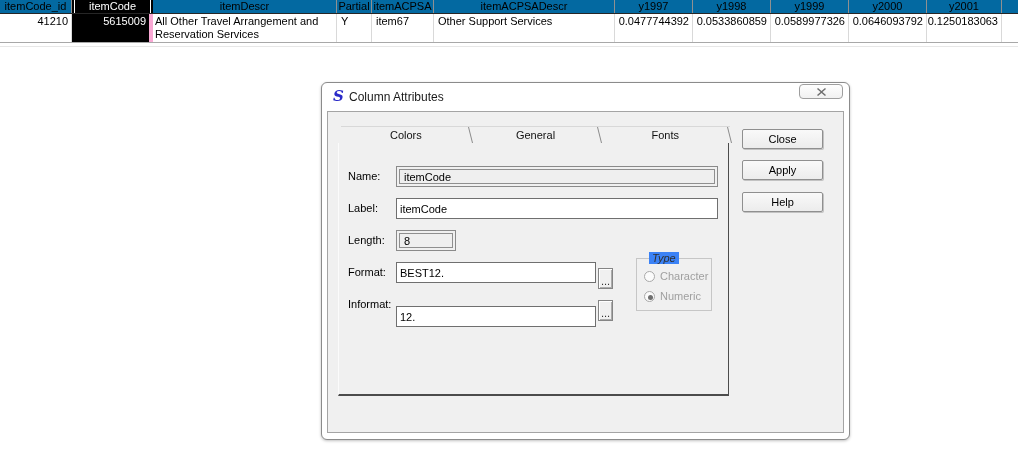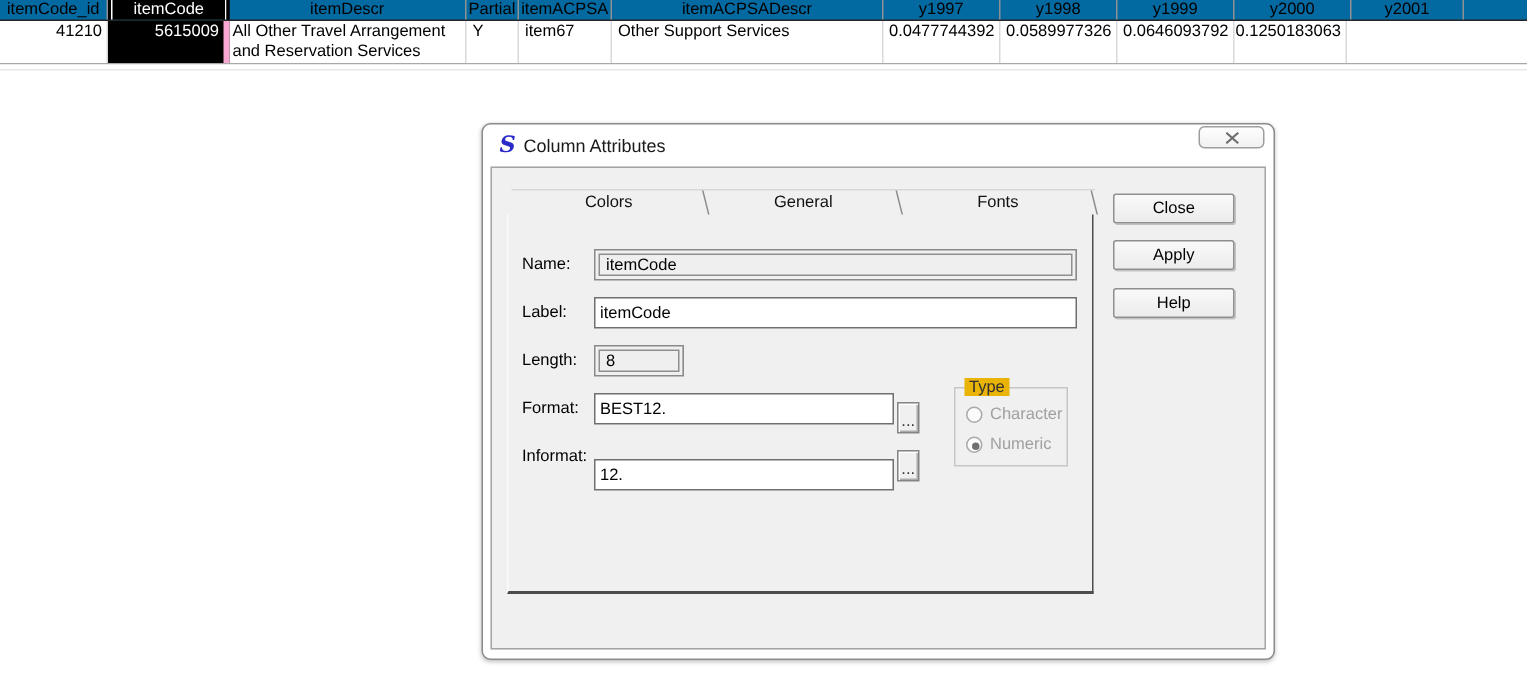--- a/index.html
+++ b/index.html
@@ -14,21 +14,21 @@
   .hsel  { background:#000; color:#fff; border-left:2px solid #000; border-right:2px solid #000;
            box-shadow: inset 1px 0 0 #fff, inset -1px 0 0 #fff; }
   .drow { display:flex; height:29px; background:#fff; border-bottom:1px solid #a8a8a8; }
   .dcell { flex:none; font-size:11px; line-height:13px; padding-top:1px; color:#000;
            border-right:1px solid #d9d9d9; overflow:hidden; }
   .num { text-align:right; padding-right:3px; }
   .txt { text-align:left; padding-left:4px; }
   .wrap { padding-left:2px; white-space:normal; }
   .dsel { background:#000; color:#fff; border-right:4px solid #f9a8d4; }
   .tail { height:4px; background:#fff; border-bottom:1px solid #e7e7e7; }
-  .c0{width:72px}.c1{width:81px}.c2{width:158px}.c3{width:35px}.c4{width:62px}
+  .c0{width:72px}.c1{width:81px}.c2{width:184px}.c3{width:35px}.c4{width:62px}
   .c5{width:181px}.c6{width:78px}.c7{width:78px}.c8{width:78px}.c9{width:78px}.c10{width:75px}
 
   
   .dlg { position:absolute; left:321px; top:82px; width:529px; height:358px;
          background:#fff; border:1px solid #8b8b8b; border-radius:6px;
          box-shadow:0 1px 3px rgba(0,0,0,.25); }
   .titlebar { position:absolute; left:0; top:0; width:100%; height:28px; }
   .sas-s { position:absolute; left:11px; top:5px; width:13px; height:16px;
            font-family:"DejaVu Serif", serif; font-style:italic; font-weight:bold;
            font-size:15px; line-height:16px; color:#2a2ac8; }
@@ -59,22 +59,22 @@
         box-shadow: inset 0 0 0 2px #f0f0f0, inset 0 0 0 3px #8f8f8f; padding:0 7px; }
   .browse { position:absolute; left:270px; width:15px; height:21px;
             background:#f0f0f0; border:1px solid #858585;
             box-shadow: inset 1px 1px 0 #ffffff, inset -1px -1px 0 #ababab;
             font-size:11px; line-height:10px; color:#333; text-align:center;
             display:flex; align-items:flex-end; justify-content:center; padding-bottom:2px; }
 
   
   .group { position:absolute; left:308px; top:146px; width:76px; height:53px;
            border:1px solid #c6c6c6; }
-  .group-legend { position:absolute; left:6px; top:-7px; background:#eab308;
-                  padding:0 3px; font-size:11px; color:#2f2f2f; }
+  .group-legend { position:absolute; left:12px; top:-7px; background:#3b82f6;
+                  padding:0 3px; font-size:11px; color:#2f2f2f;font-style:italic; }
   .radio-row { position:absolute; left:7px; height:12px; display:flex; align-items:center; gap:5px; }
   .radio { width:11px; height:11px; border-radius:50%; border:1px solid #a9a9a9;
            background:#fbfbfb; position:relative; flex:none; }
   .radio-dot { position:absolute; left:3px; top:3px; width:5px; height:5px;
                border-radius:50%; background:#6f6f6f; }
   .radio-label { font-size:11px; color:#a0a0a0; white-space:nowrap; }
 
   
   .btn { position:absolute; left:414px; width:81px; height:20px;
          background:linear-gradient(#f9f9f9,#ececec); border:1px solid #8f8f8f;
@@ -99,20 +99,21 @@
     <div class="hcell c10">y2001</div>
   </div>
   <div class="drow">
     <div class="dcell num c0">41210</div>
     <div class="dcell num c1 dsel">5615009</div>
     <div class="dcell wrap c2">All Other Travel Arrangement and Reservation Services</div>
     <div class="dcell txt c3">Y</div>
     <div class="dcell txt c4">item67</div>
     <div class="dcell txt c5">Other Support Services</div>
     <div class="dcell num c6">0.0477744392</div>
+    <div class="dcell num c7">0.0533860859</div>
     <div class="dcell num c8">0.0589977326</div>
     <div class="dcell num c9">0.0646093792</div>
     <div class="dcell num c10">0.1250183063</div>
   </div>
   <div class="tail"></div>
 </div>
 
 <div class="dlg">
 
   <div class="titlebar">

